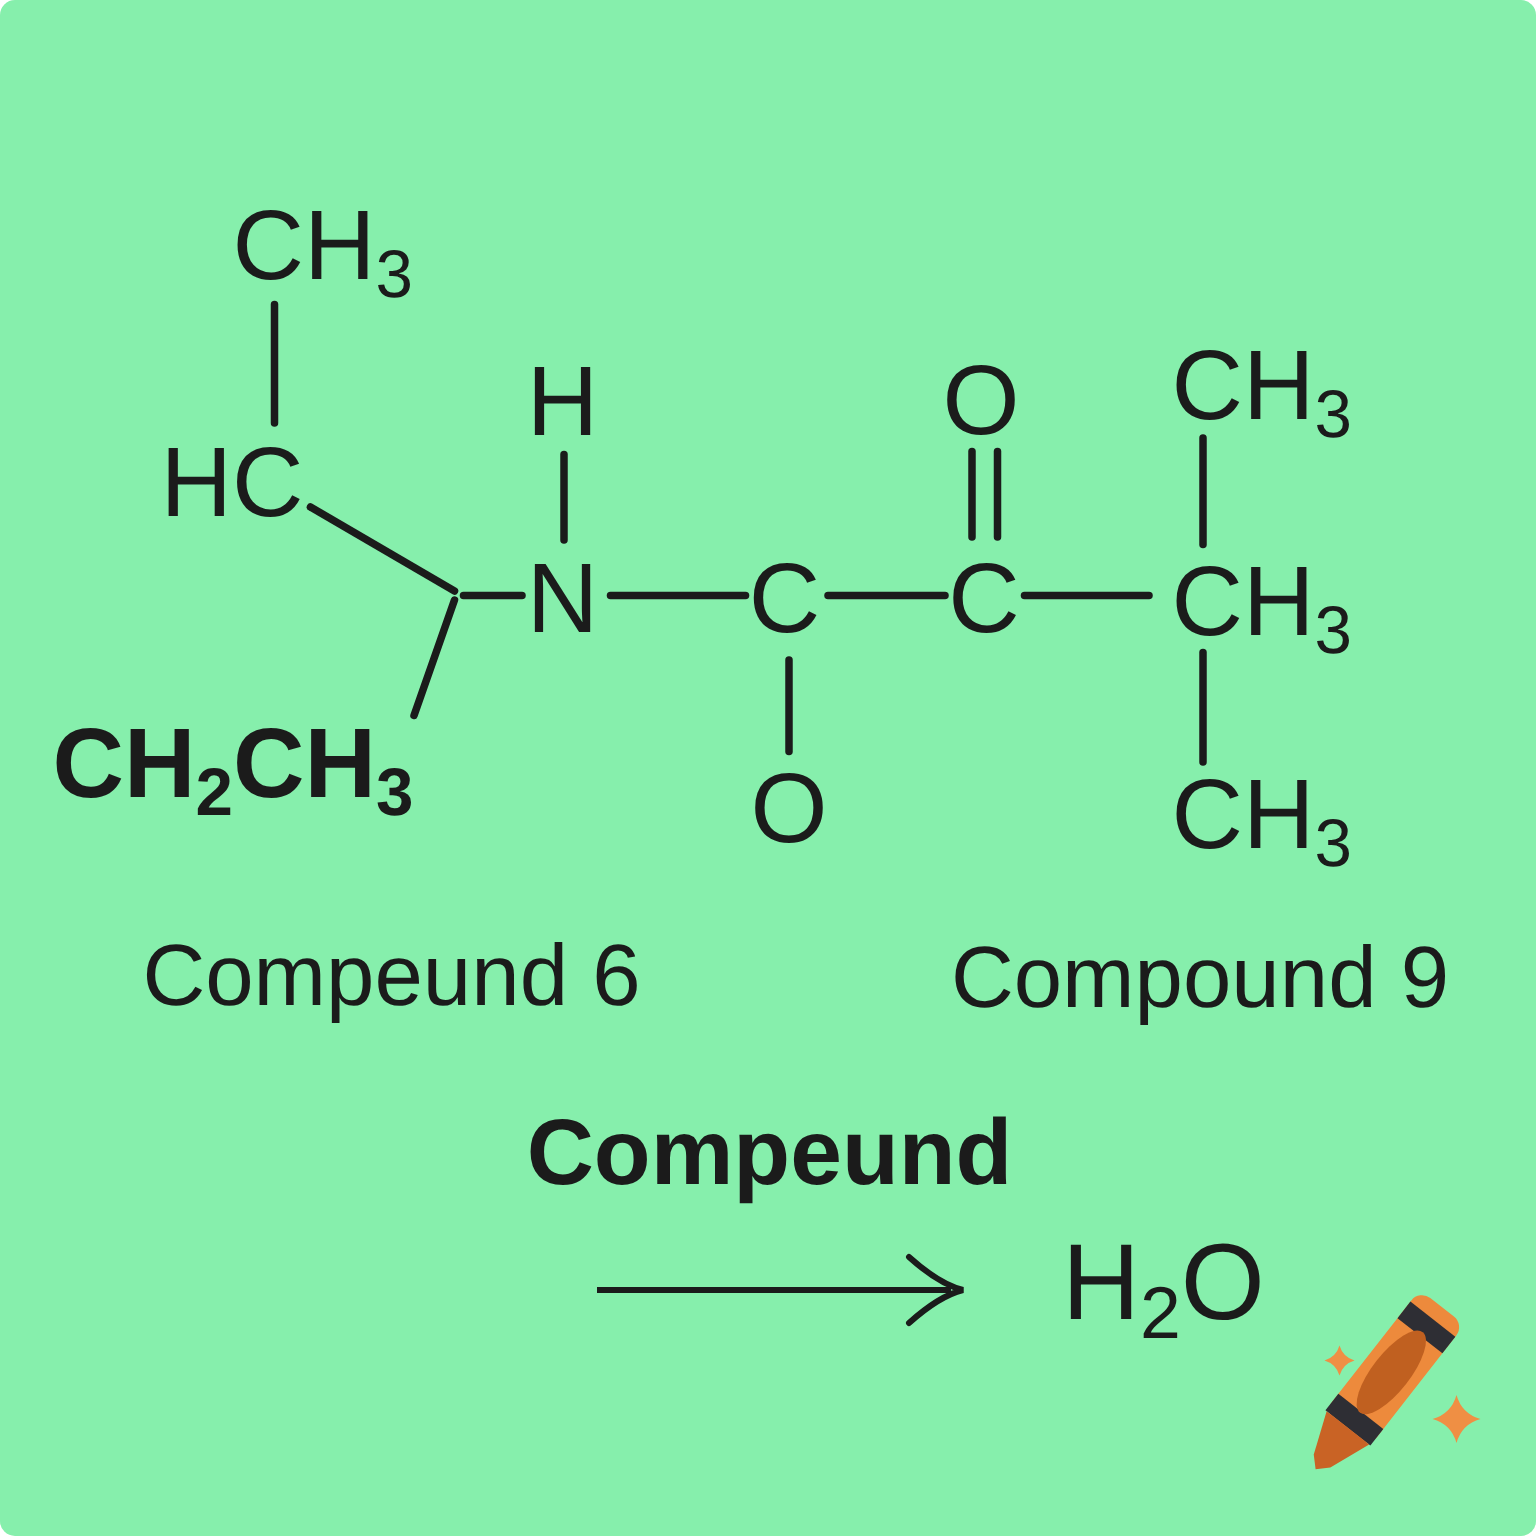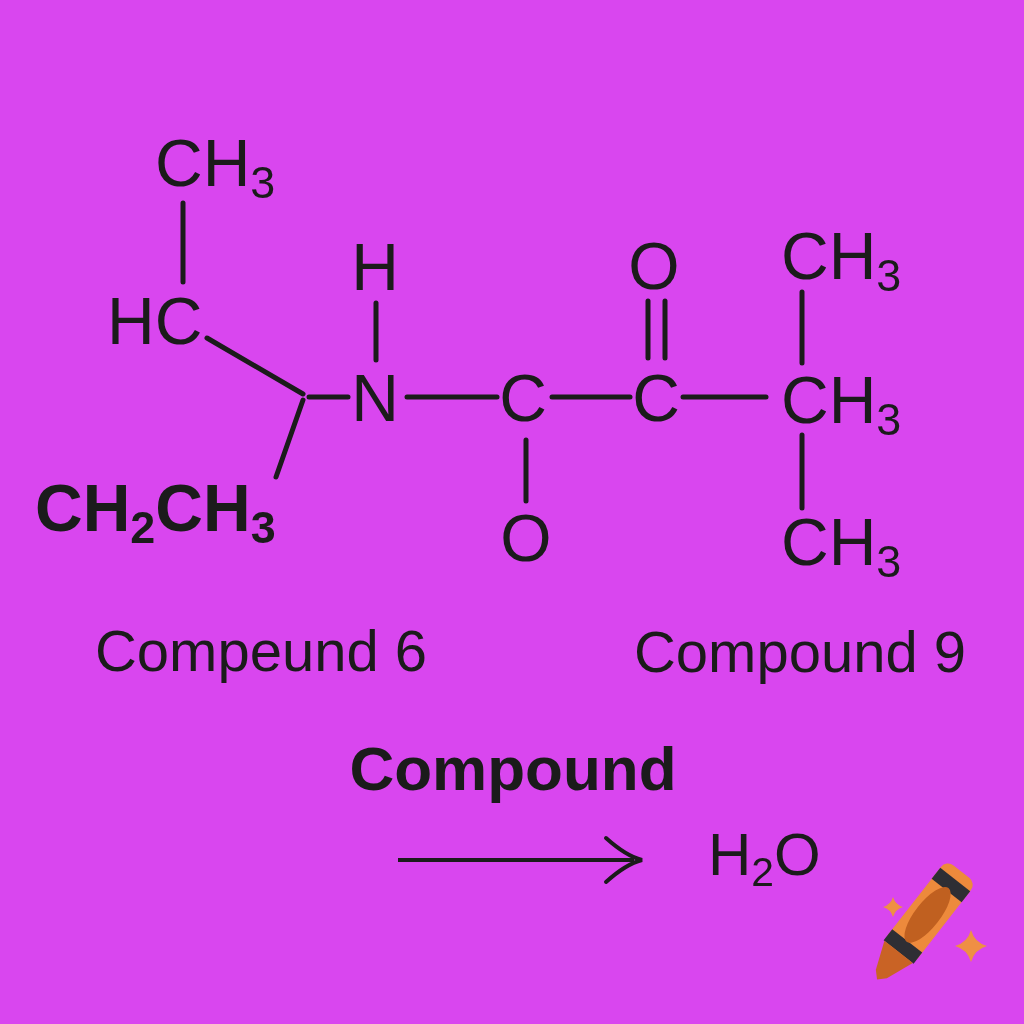--- a/index.html
+++ b/index.html
@@ -1,23 +1,24 @@
 <!DOCTYPE html>
 <html><head>
 <meta charset="utf-8">
 <style>
   html, body { margin: 0; padding: 0; background: #ffffff; }
   #canvas {
     position: relative;
     width: 1024px;
     height: 1024px;
-    background: #d946ef;
+    background: #86efac;
     overflow: hidden;
     font-family: "Liberation Sans", sans-serif;
     color: #1b1b1b;
+    border-radius: 10px;
   }
   #overlay-svg {
     position: absolute;
     left: 0; top: 0;
     width: 1024px; height: 1024px;
   }
   .atom {
     position: absolute;
     font-size: 66px;
     line-height: 1;
@@ -37,21 +38,21 @@
     line-height: 1;
     white-space: nowrap;
     transform: translate(-50%, -50%);
   }
   .caption.bold {
     font-weight: 700;
     font-size: 62px;
   }
   .water {
     position: absolute;
-    font-size: 60px;
+    font-size: 72px;
     line-height: 1;
     white-space: nowrap;
     transform: translateY(-50%);
   }
 </style>
 </head>
 <body>
 
 <div id="canvas">
 
@@ -122,19 +123,19 @@
   </div>
   <div class="atom" style="left:781px; top:400px;">
     <span>CH</span><span class="sub">3</span>
   </div>
   <div class="atom" style="left:781px; top:542px;">
     <span>CH</span><span class="sub">3</span>
   </div>
 
   <div class="caption" style="left:261px; top:651px;">Compeund 6</div>
   <div class="caption" style="left:800px; top:652px;">Compound 9</div>
-  <div class="caption bold" style="left:513px; top:769px;">Compound</div>
+  <div class="caption bold" style="left:513px; top:769px;">Compeund</div>
 
   <div class="water" style="left:708px; top:855px;">
     <span>H</span><span class="sub">2</span><span>O</span>
   </div>
 
 </div>
 
 </body></html>

